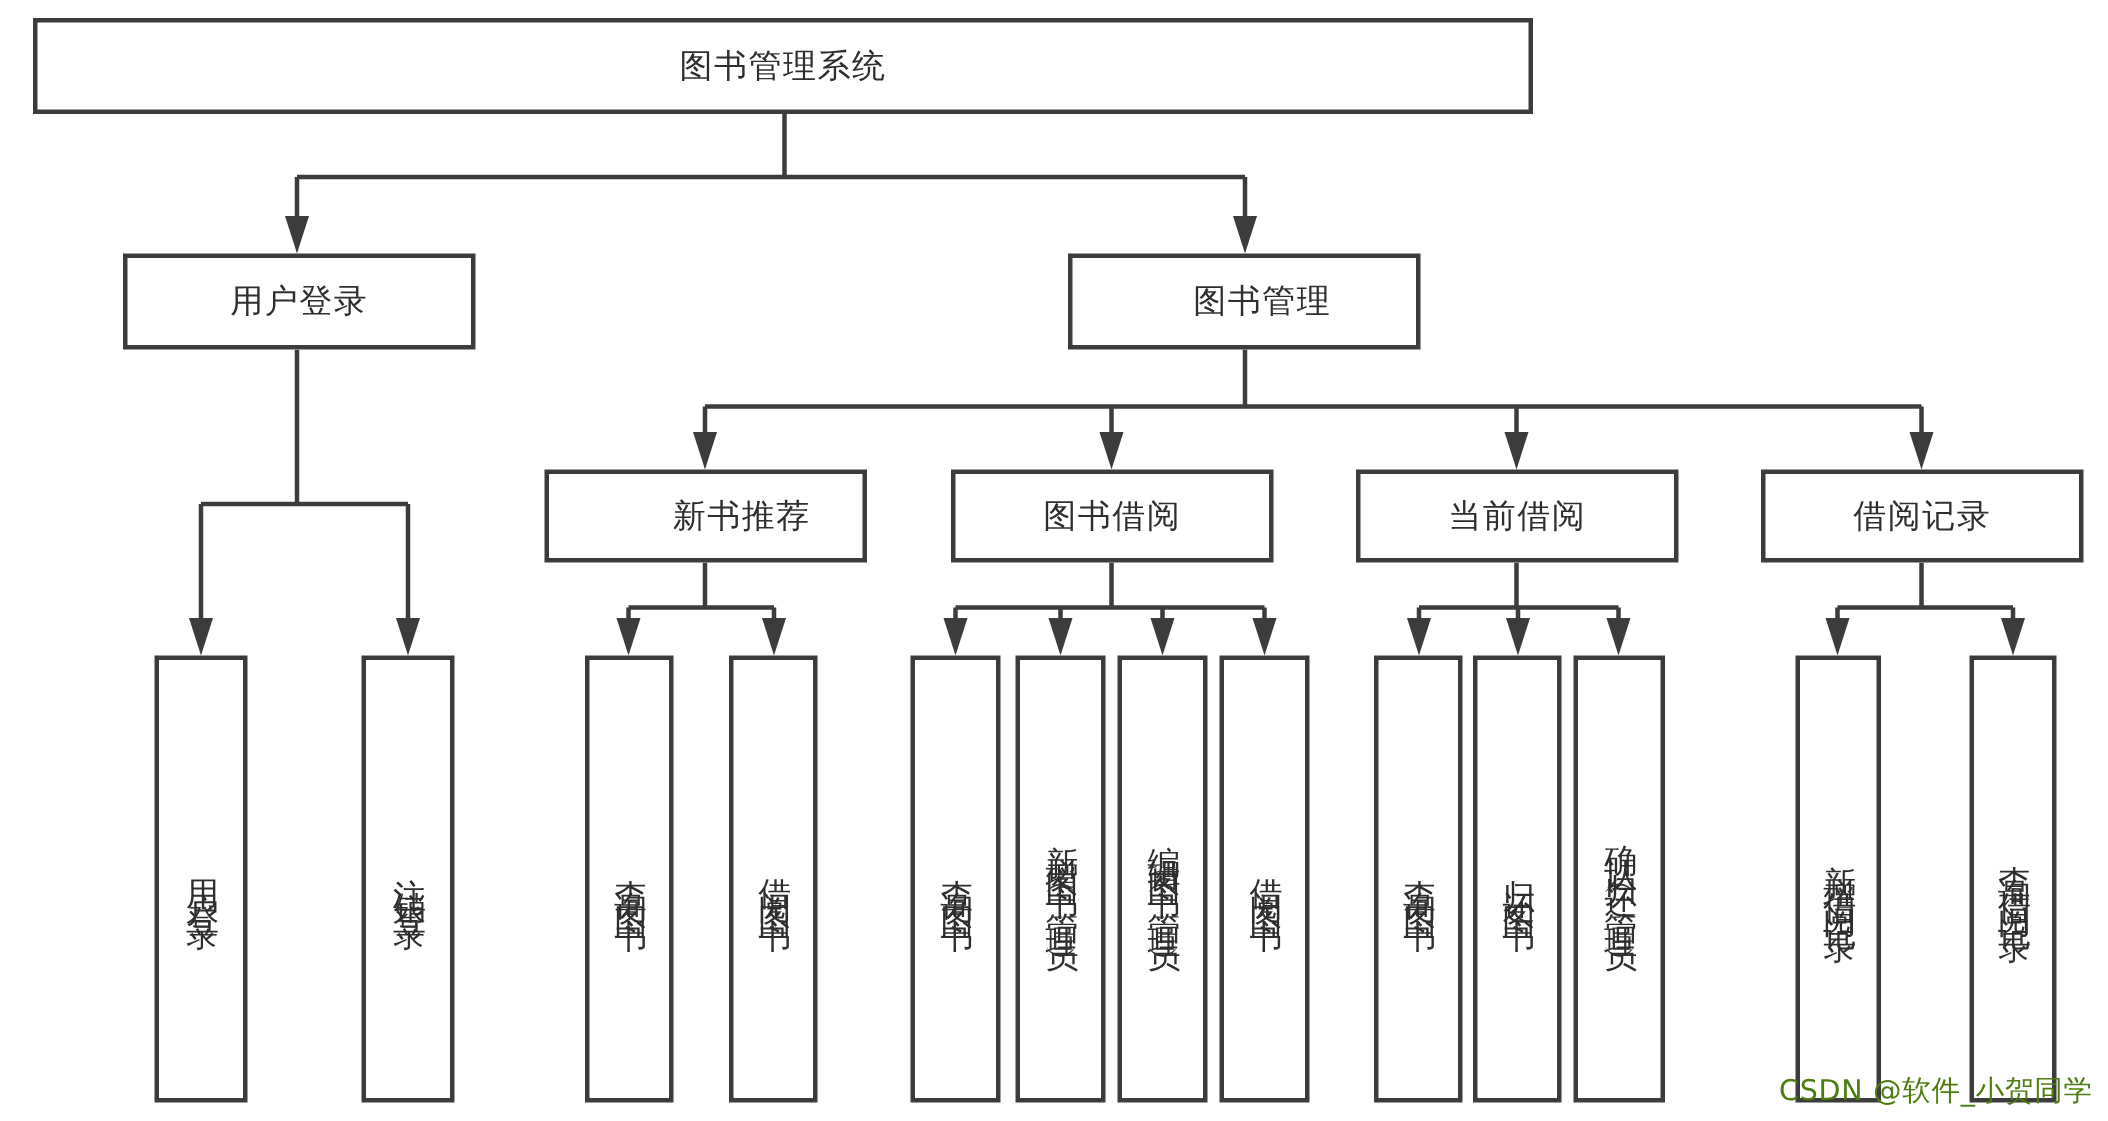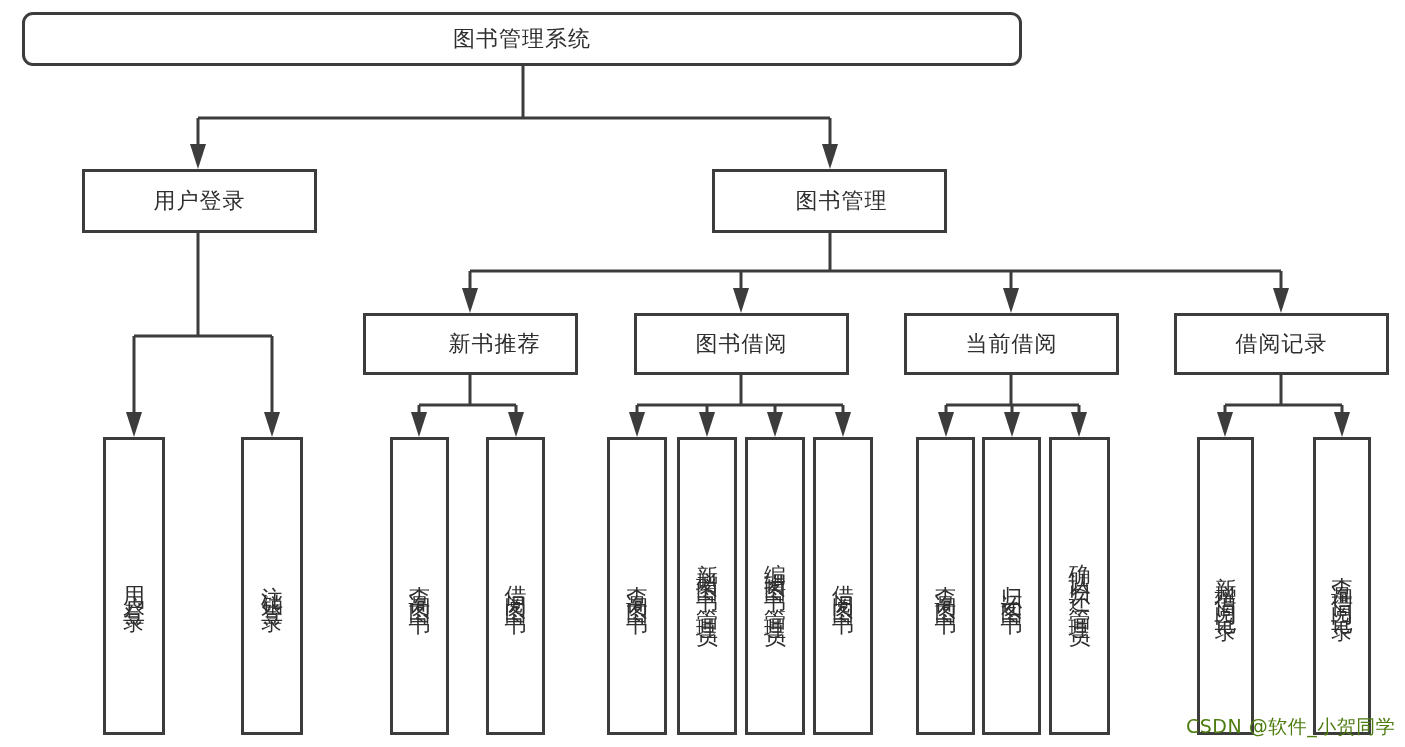--- a/index.html
+++ b/index.html
@@ -39,21 +39,21 @@
   }
   .vlbl {
     writing-mode: vertical-rl;
     text-orientation: mixed;
     font-size: 22px;
     line-height: 1;
     letter-spacing: 9px;
     color: #2e2e2e;
   }
   
-  .n-root  { left: 22px;   top: 12px;  width: 1000px; height: 54px; border-radius: 11px; }
+  .n-root  { left: 22px;   top: 12px;  width: 1000px; height: 64px; }
   .n-login { left: 82px;   top: 169px; width: 235px;  height: 64px; }
   .n-mgmt  { left: 712px;  top: 169px; width: 235px;  height: 64px; padding-left: 24px; }
   .n-l3a   { left: 363px;  top: 313px; width: 215px;  height: 62px; padding-left: 48px; }
   .n-l3b   { left: 634px;  top: 313px; width: 215px;  height: 62px; }
   .n-l3c   { left: 904px;  top: 313px; width: 215px;  height: 62px; }
   .n-l3d   { left: 1174px; top: 313px; width: 215px;  height: 62px; }
   .leaf    { top: 437px; height: 298px; }
   .n-leaf1  { left: 103px;  width: 62px; }
   .n-leaf2  { left: 241px;  width: 62px; }
   .n-leaf3  { left: 390px;  width: 59px; }

